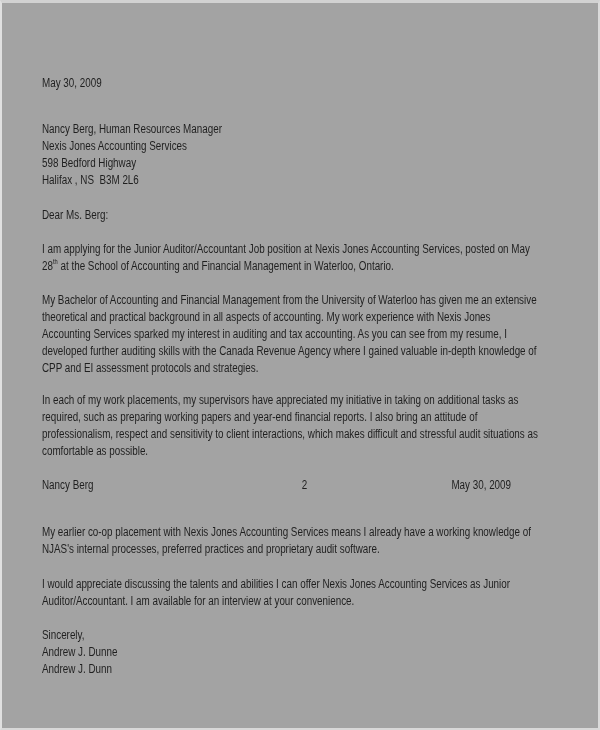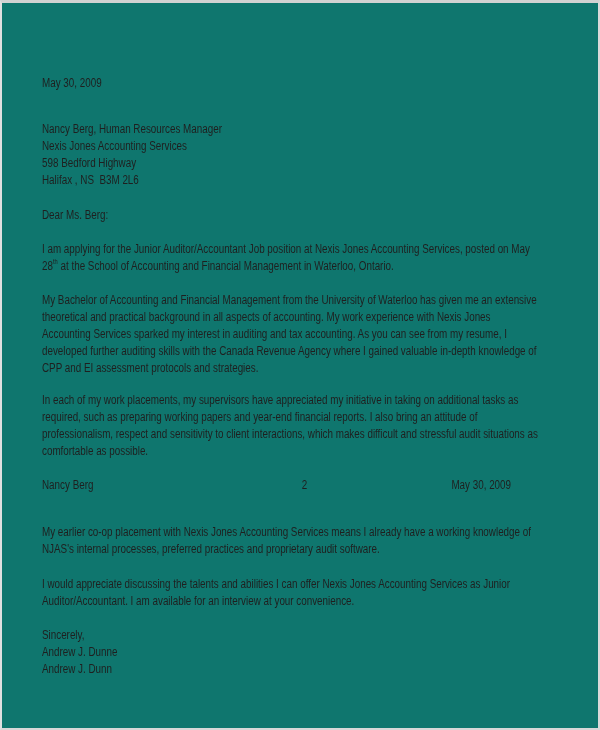--- a/index.html
+++ b/index.html
@@ -1,21 +1,21 @@
 <!DOCTYPE html>
 <html><head>
 <meta charset="utf-8">
 <style>
   * { margin: 0; padding: 0; box-sizing: border-box; }
   html, body { background: #ffffff; }
   .page {
     position: relative;
     width: 600px;
     height: 730px;
-    background: #0f766e;
+    background: #a3a3a3;
     border-top: 3px solid #d2d2d2;
     border-left: 2px solid #e0e0e0;
     border-right: 2px solid #dadada;
     border-bottom: 2px solid #d8d8d8;
     overflow: hidden;
     font-family: "Liberation Sans", "DejaVu Sans", sans-serif;
   }
   .margin-box {
     padding: 72px 0 0 40px;
   }

